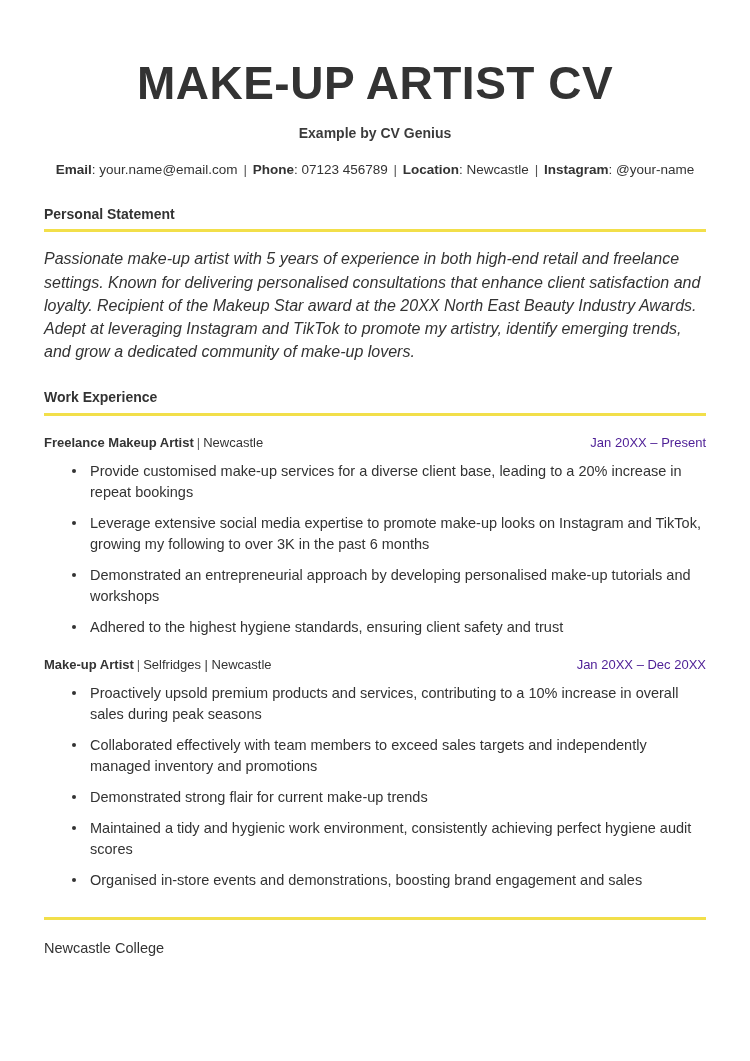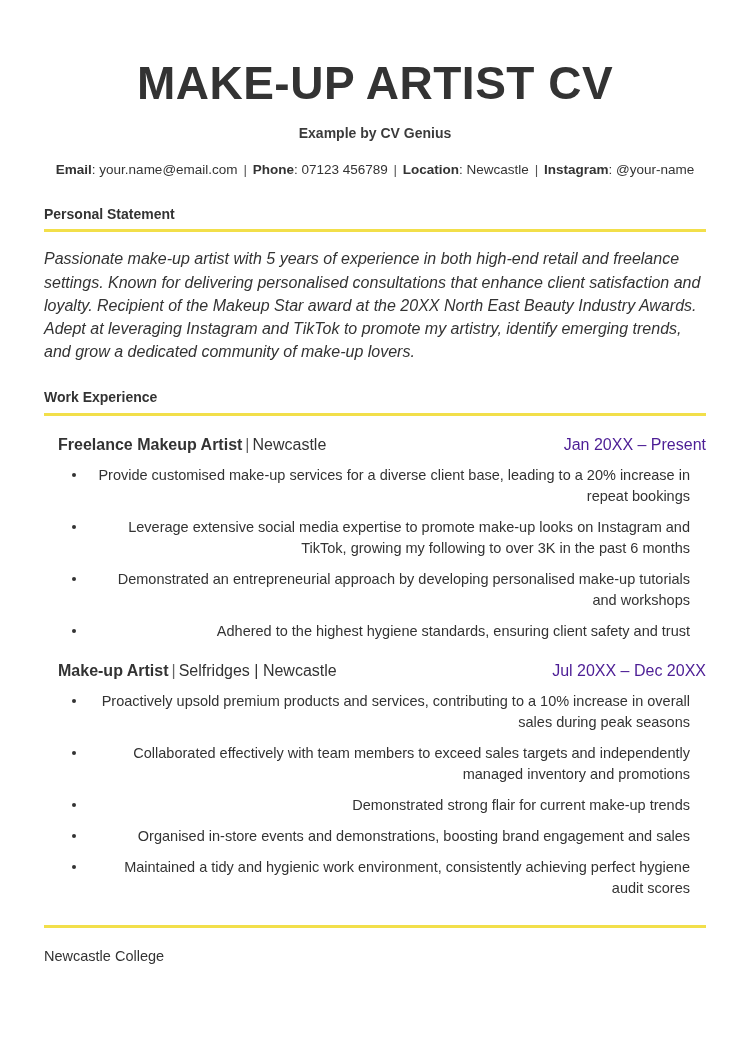--- a/index.html
+++ b/index.html
@@ -87,23 +87,22 @@
   }
 
   
   .entry {
     margin-top: 19px;
   }
   .entry-head {
     display: flex;
     justify-content: space-between;
     align-items: baseline;
-    font-size: 16px;
+    font-size: 13px;
     line-height: 1.3;
-    margin-left: 14px;
   }
   .entry-title {
     color: #333333;
   }
   .entry-title .role {
     font-weight: bold;
   }
   .entry-title .bar {
     color: #666;
     padding: 0 3px;
@@ -112,23 +111,22 @@
     font-weight: normal;
   }
   .entry-date {
     color: #4c1d95;
     white-space: nowrap;
     padding-left: 14px;
   }
 
   ul.bullets {
     list-style: none;
-    margin: 9px 16px 0 0;
+    margin: 9px 0 0 0;
     padding: 0;
-    text-align: right;
   }
   ul.bullets li {
     position: relative;
     padding-left: 46px;
     font-size: 14.5px;
     line-height: 1.45;
     color: #333333;
     margin-bottom: 10px;
   }
   ul.bullets li:last-child {
@@ -214,28 +212,28 @@
         <li>Demonstrated an entrepreneurial approach by developing personalised make-up tutorials and workshops</li>
         <li>Adhered to the highest hygiene standards, ensuring client safety and trust</li>
       </ul>
     </div>
 
     <div class="entry">
       <div class="entry-head">
         <div class="entry-title">
           <span class="role">Make-up Artist</span><span class="bar">|</span><span class="org">Selfridges | Newcastle</span>
         </div>
-        <div class="entry-date">Jul 20XX – Dec 20XX</div>
+        <div class="entry-date">Jan 20XX – Dec 20XX</div>
       </div>
       <ul class="bullets">
         <li>Proactively upsold premium products and services, contributing to a 10% increase in overall sales during peak seasons</li>
         <li>Collaborated effectively with team members to exceed sales targets and independently managed inventory and promotions</li>
         <li>Demonstrated strong flair for current make-up trends</li>
+        <li>Maintained a tidy and hygienic work environment, consistently achieving perfect hygiene audit scores</li>
         <li>Organised in-store events and demonstrations, boosting brand engagement and sales</li>
-        <li>Maintained a tidy and hygienic work environment, consistently achieving perfect hygiene audit scores</li>
       </ul>
     </div>
   </div>
 
   <div class="section">
     <div class="section-rule"></div>
     <div class="edu-entry">
       <div class="edu-school">Newcastle College</div>
     </div>
   </div>

